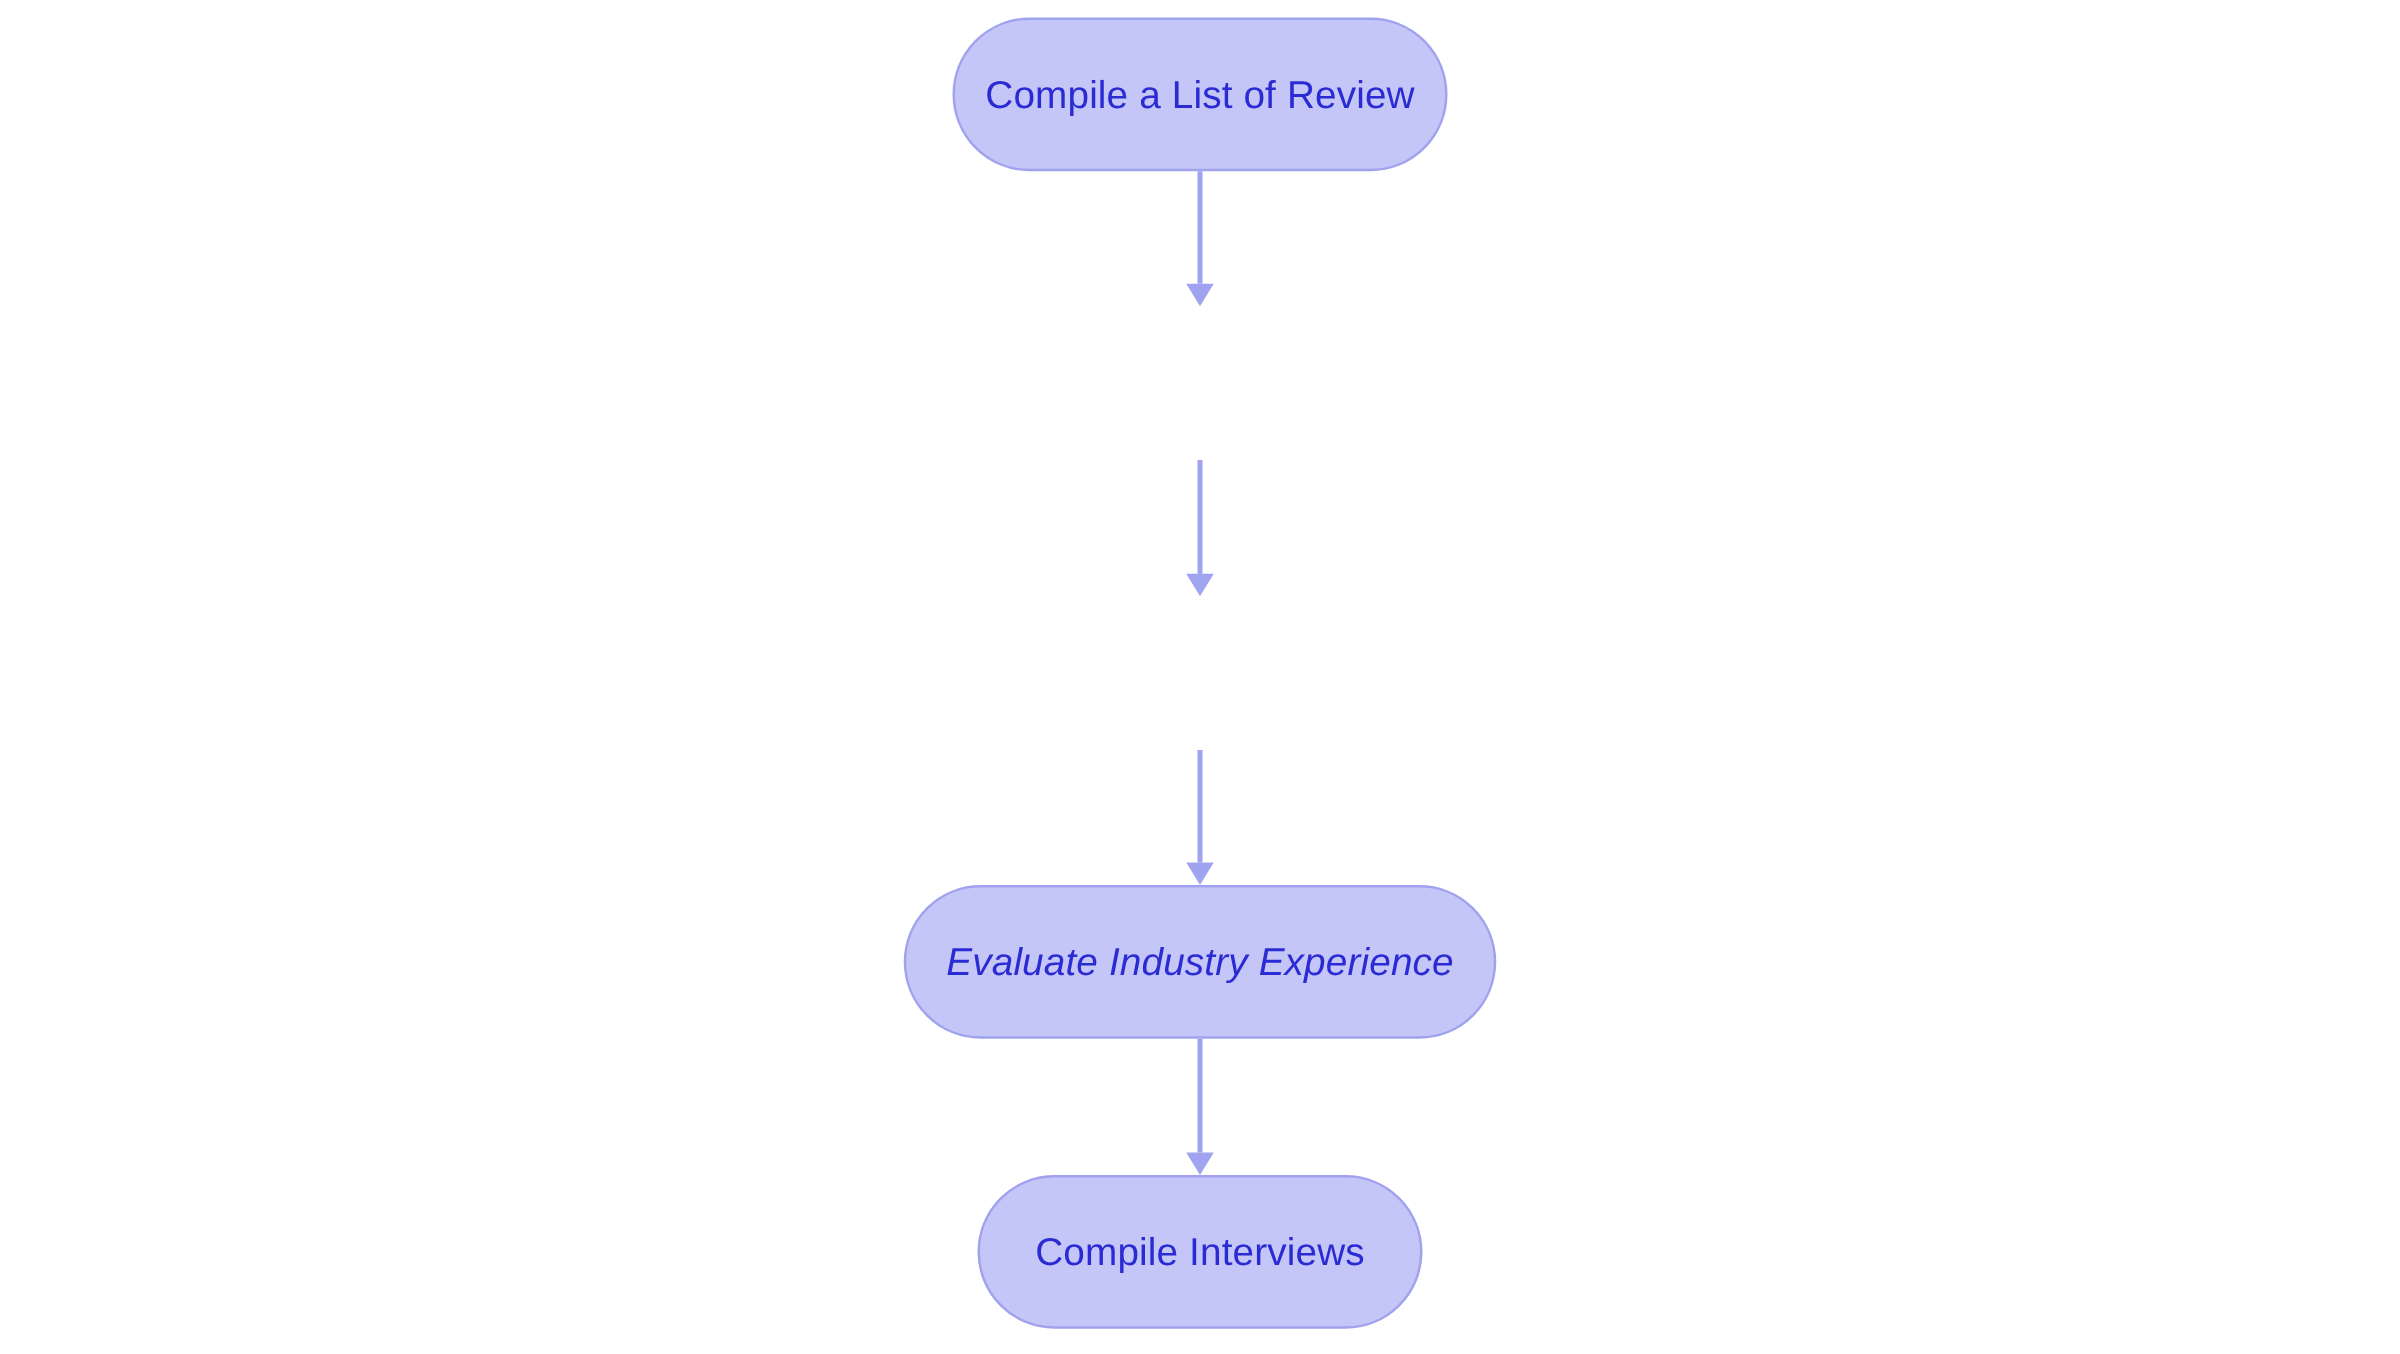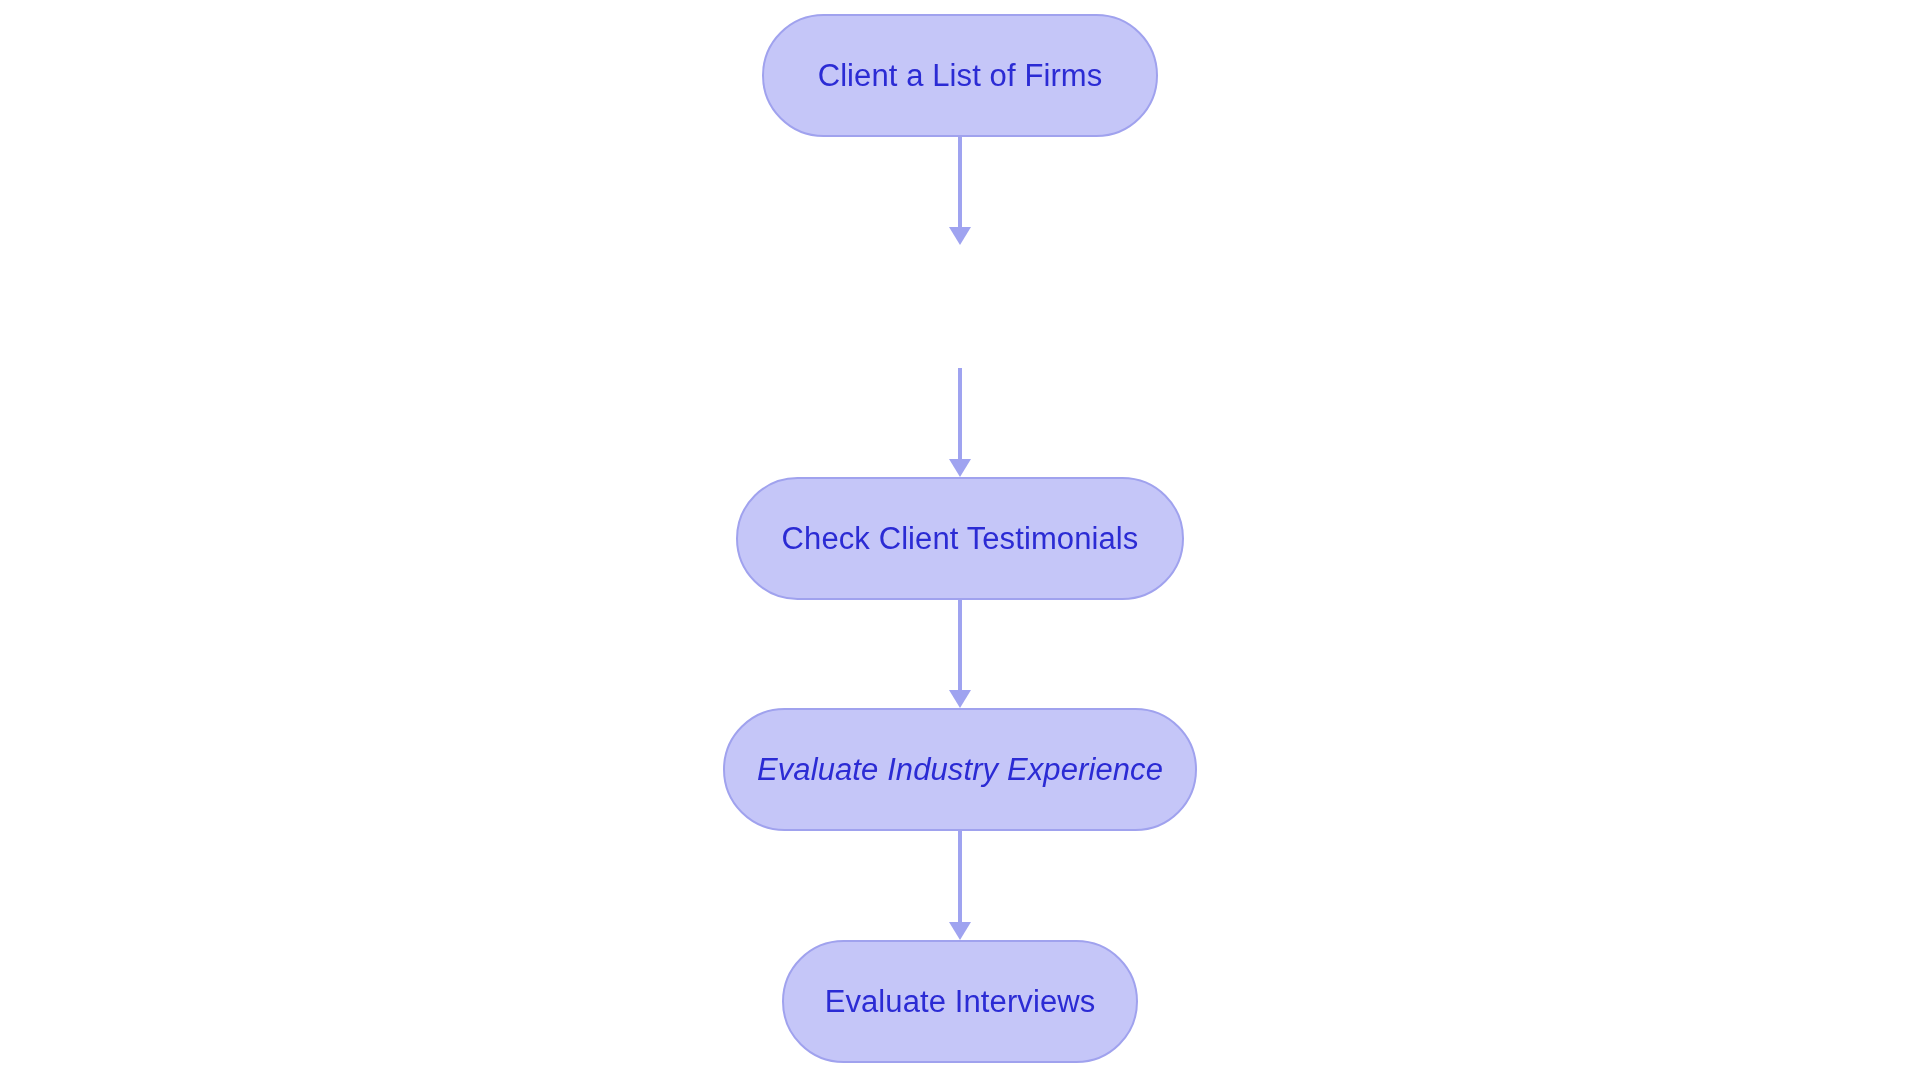--- a/index.html
+++ b/index.html
@@ -88,49 +88,46 @@
   #conn-2 .conn-line { height: 90px; }
   #conn-3 { top: 831px; height: 109px; }
   #conn-3 .conn-line { height: 91px; }
 </style>
 </head>
 <body>
 
 <div id="flow-canvas">
 
   <div class="flow-node" id="node-0">
-    <span class="node-label">Client a List of Firms</span>
+    <span class="node-label">Compile a List of Review</span>
   </div>
 
   <div class="flow-connector" id="conn-0">
     <div class="conn-line"></div>
     <div class="conn-arrow"></div>
   </div>
 
 
   <div class="flow-connector" id="conn-1">
     <div class="conn-line"></div>
     <div class="conn-arrow"></div>
   </div>
 
-  <div class="flow-node" id="node-2">
-    <span class="node-label">Check Client Testimonials</span>
-  </div>
 
   <div class="flow-connector" id="conn-2">
     <div class="conn-line"></div>
     <div class="conn-arrow"></div>
   </div>
 
   <div class="flow-node" id="node-3">
     <span class="node-label">Evaluate Industry Experience</span>
   </div>
 
   <div class="flow-connector" id="conn-3">
     <div class="conn-line"></div>
     <div class="conn-arrow"></div>
   </div>
 
   <div class="flow-node" id="node-4">
-    <span class="node-label">Evaluate Interviews</span>
+    <span class="node-label">Compile Interviews</span>
   </div>
 
 </div>
 
 </body></html>

